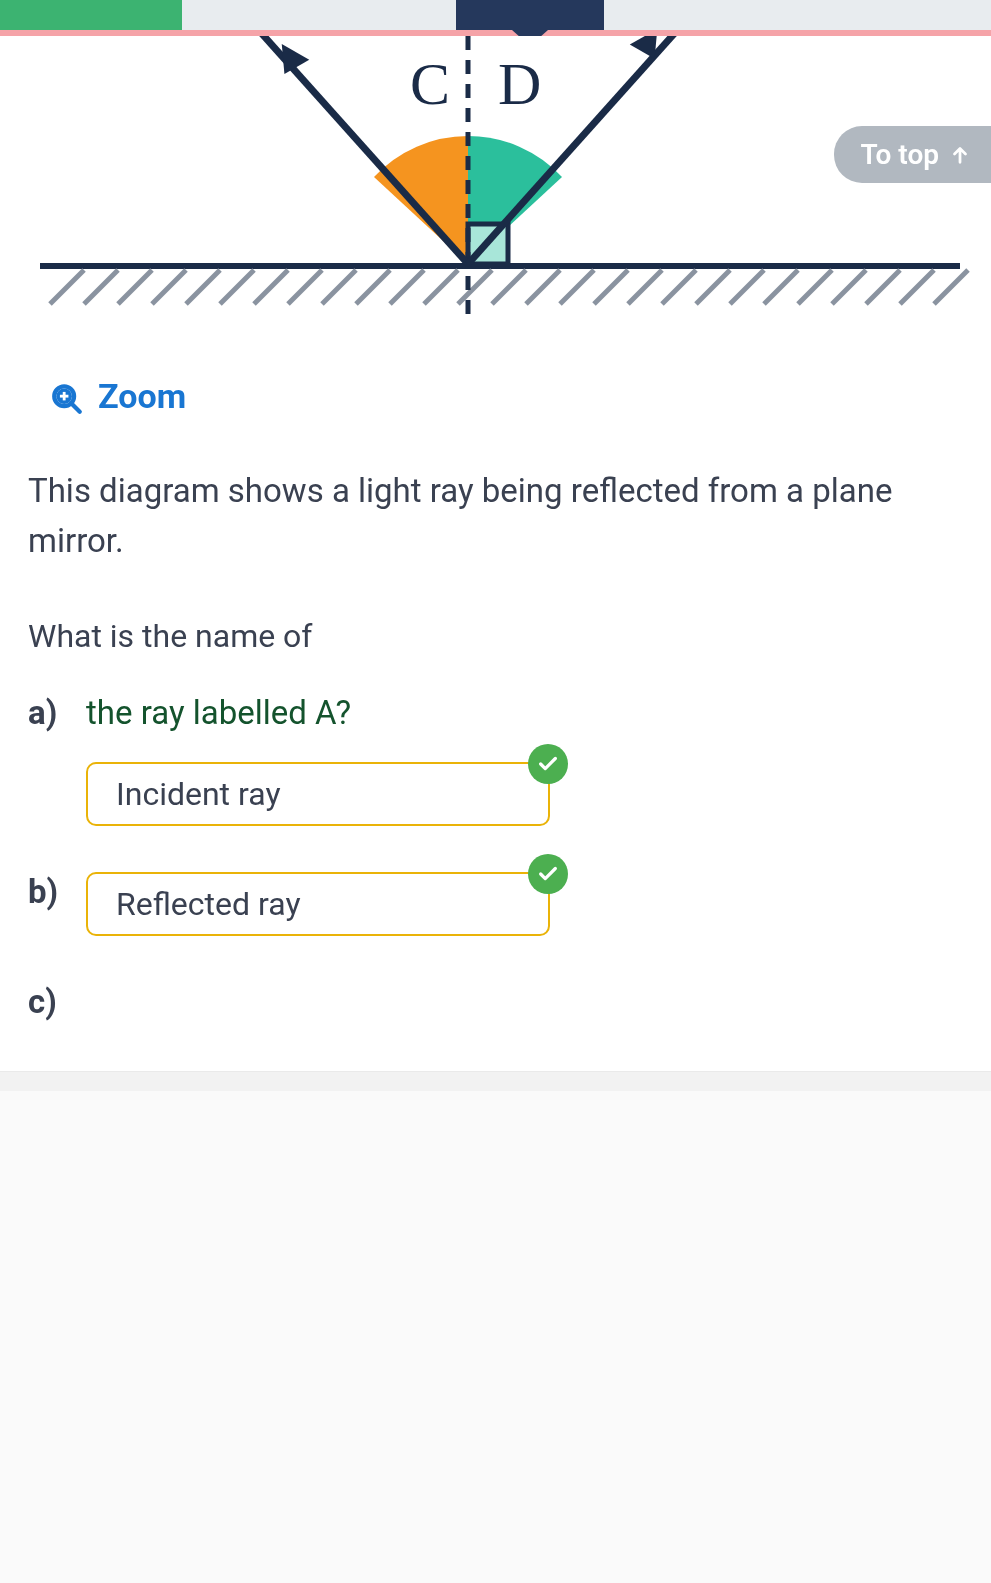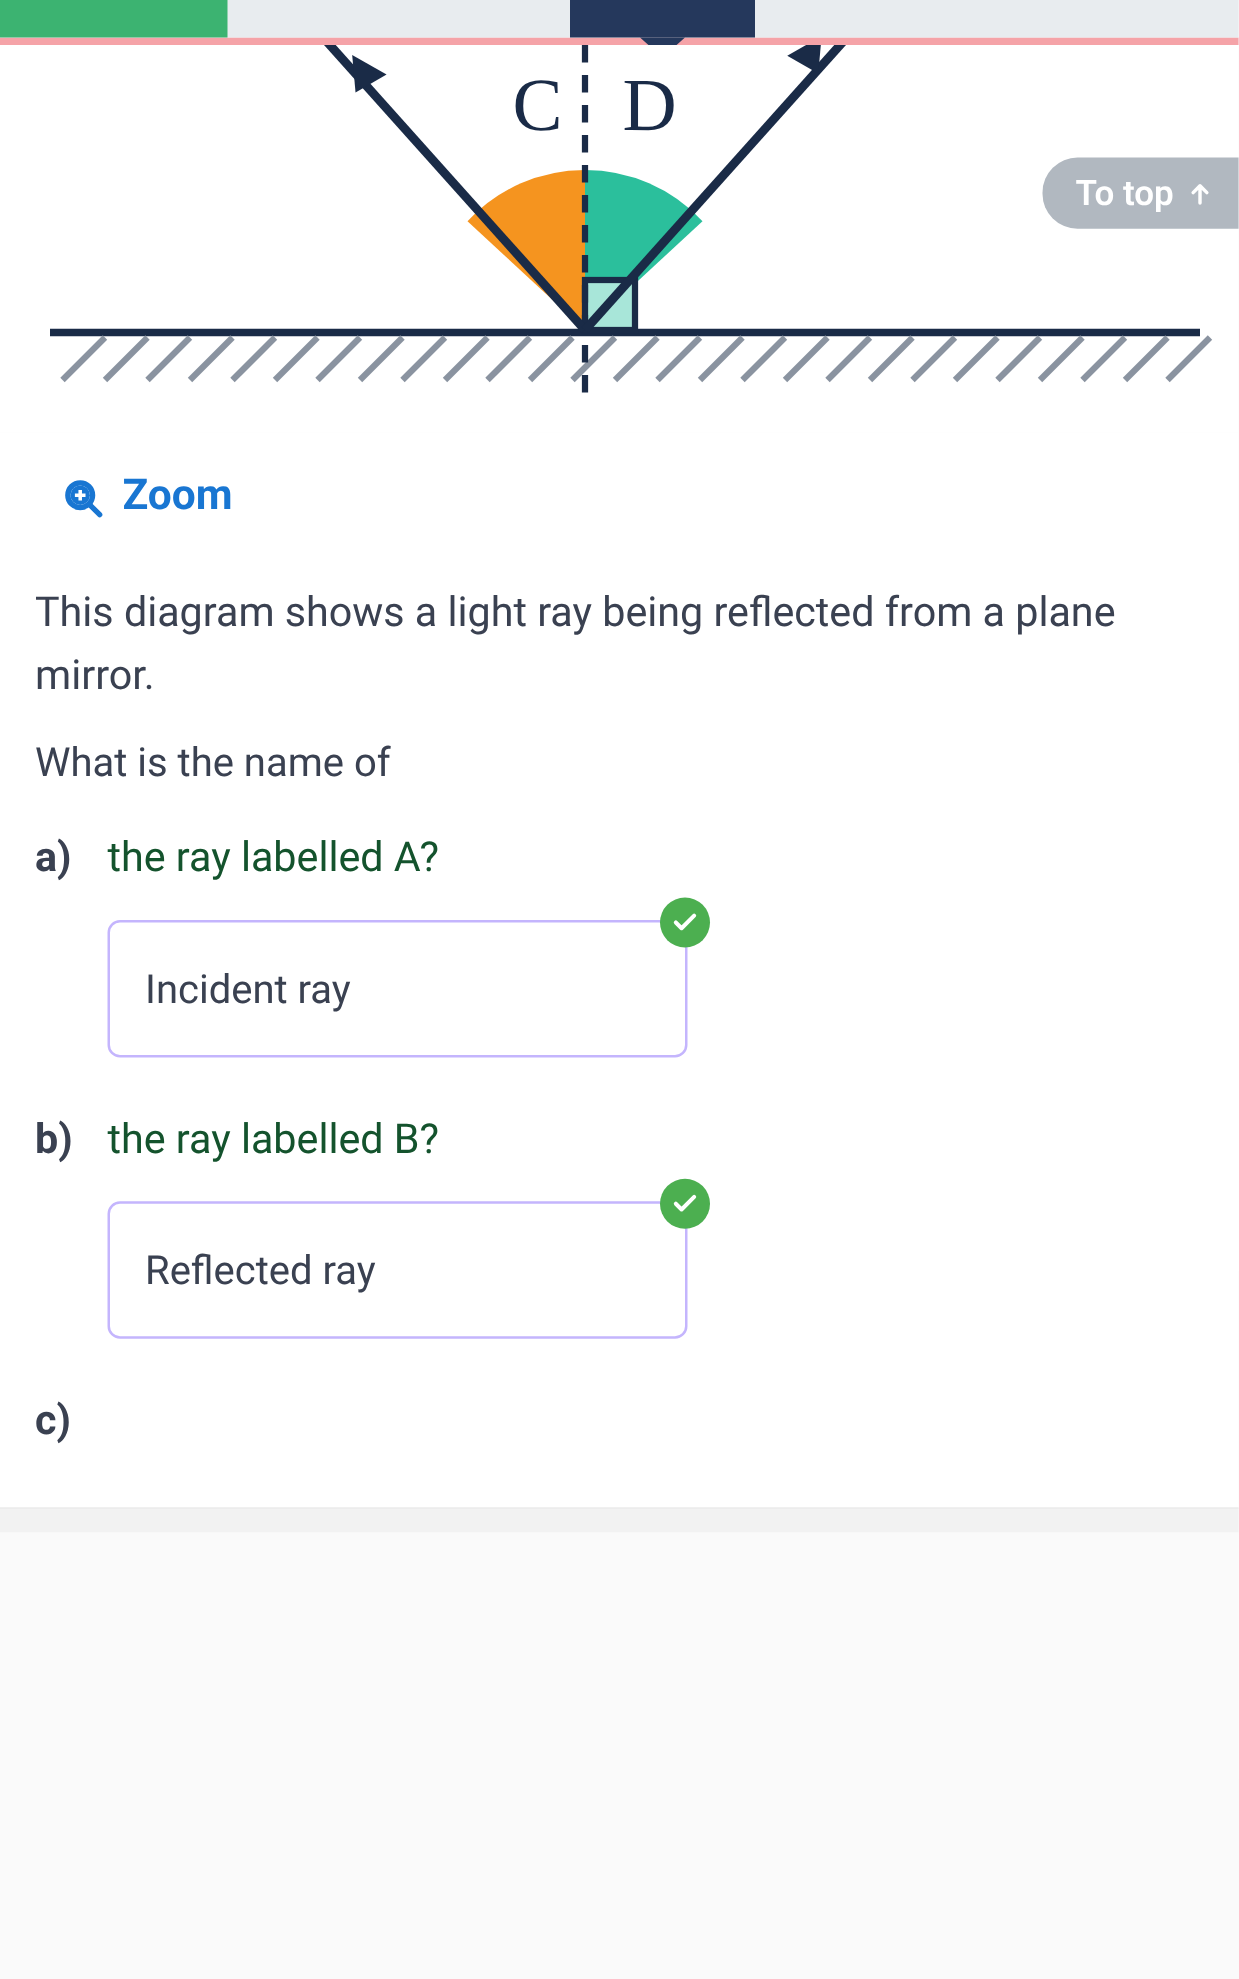--- a/index.html
+++ b/index.html
@@ -71,21 +71,21 @@
     margin-left: 22px;
   }
   .zoom-icon {
     width: 34px;
     height: 34px;
   }
   .desc {
     color: #3a4151;
     font-size: 33px;
     line-height: 1.5;
-    margin-bottom: 26px;
+    margin-bottom: 52px;
   }
   .question {
     color: #3a4151;
     font-size: 32px;
     margin-bottom: 38px;
   }
   .part {
     margin-bottom: 46px;
     display: flex;
     align-items: flex-start;
@@ -103,23 +103,23 @@
   .part-q {
     color: #14532d;
     font-size: 33px;
     margin-bottom: 30px;
   }
   .answer-wrap {
     position: relative;
     display: inline-block;
   }
   .answer-box {
-    border: 2px solid #c4b5fd;
+    border: 2px solid #eab308;
     border-radius: 10px;
-    padding: 34px 28px;
+    padding: 11px 28px;
     width: 464px;
     font-size: 32px;
     color: #3a4151;
     background: #fff;
   }
   .badge {
     position: absolute;
     top: -18px;
     right: -18px;
     width: 40px;
@@ -246,21 +246,20 @@
               <path d="M4 12l5 5L20 6" fill="none" stroke="#fff" stroke-width="3.5" stroke-linecap="round" stroke-linejoin="round"></path>
             </svg>
         </div>
       </div>
     </div>
   </div>
 
   <div class="part">
     <div class="part-label">b)</div>
     <div class="part-body">
-      <p class="part-q">the ray labelled B?</p>
       <div class="answer-wrap">
         <div class="answer-box">Reflected ray</div>
         <div class="badge correct">
           <svg viewBox="0 0 24 24">
               <path d="M4 12l5 5L20 6" fill="none" stroke="#fff" stroke-width="3.5" stroke-linecap="round" stroke-linejoin="round"></path>
             </svg>
         </div>
       </div>
     </div>
   </div>

